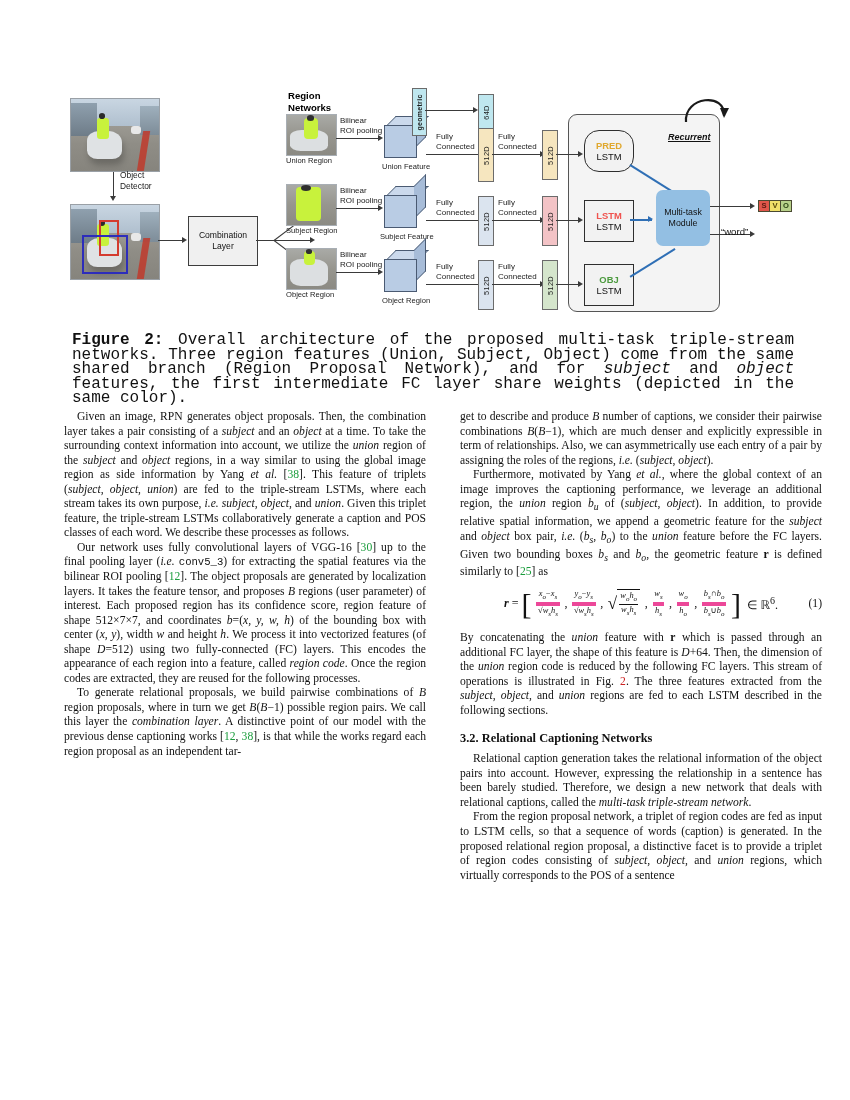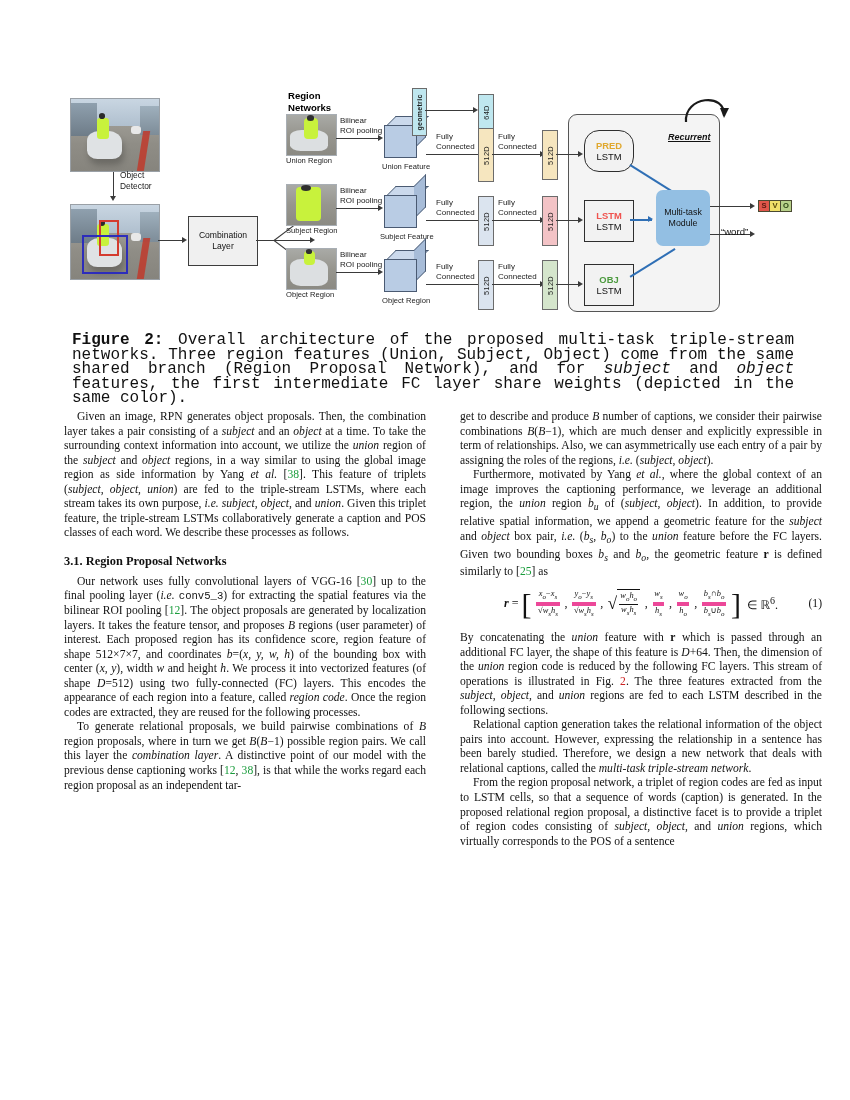--- a/index.html
+++ b/index.html
@@ -487,21 +487,20 @@
     (Region Proposal Network), and for <span class="it">subject</span>
     and <span class="it">object</span> features,
     the first intermediate FC layer share weights (depicted in the same color).
   </div>
 
   <div class="col left">
 
 
     <p>Given an image, RPN generates object proposals. Then, the combination layer takes a pair consisting of a <span class="it">subject</span> and an <span class="it">object</span> at a time. To take the surrounding context information into account, we utilize the <span class="it">union</span> region of the <span class="it">subject</span> and <span class="it">object</span> regions, in a way similar to using the global image region as side information by Yang <span class="it">et al.</span> [<span class="ref">38</span>]. This feature of triplets (<span class="it">subject</span>, <span class="it">object</span>, <span class="it">union</span>) are fed to the triple-stream LSTMs, where each stream takes its own purpose, <span class="it">i.e. subject</span>, <span class="it">object</span>, and <span class="it">union</span>. Given this triplet feature, the triple-stream LSTMs collaboratively generate a caption and POS classes of each word. We describe these processes as follows.</p>
 
-    <h3 class="sec">3.1. Region Proposal Networks</h3>
 
     <p>Our network uses fully convolutional layers of VGG-16 [<span class="ref">30</span>] up to the final pooling layer (<span class="it">i.e.</span> <span class="mono">conv5_3</span>) for extracting the spatial features via the bilinear ROI pooling [<span class="ref">12</span>]. The object proposals are generated by localization layers. It takes the feature tensor, and proposes <span class="mi">B</span> regions (user parameter) of interest. Each proposed region has its confidence score, region feature of shape 512×7×7, and coordinates <span class="mi">b</span>=(<span class="mi">x, y, w, h</span>) of the bounding box with center (<span class="mi">x, y</span>), width <span class="mi">w</span> and height <span class="mi">h</span>. We process it into vectorized features (of shape <span class="mi">D</span>=512) using two fully-connected (FC) layers. This encodes the appearance of each region into a feature, called <span class="it">region code</span>. Once the region codes are extracted, they are reused for the following processes.</p>
 
     <p>To generate relational proposals, we build pairwise combinations of <span class="mi">B</span> region proposals, where in turn we get <span class="mi">B</span>(<span class="mi">B</span>−1) possible region pairs. We call this layer the <span class="it">combination layer</span>. A distinctive point of our model with the previous dense captioning works [<span class="ref">12</span>, <span class="ref">38</span>], is that while the works regard each region proposal as an independent tar-</p>
   </div>
 
   <div class="col right">
 
     <p class="noindent">get to describe and produce <span class="mi">B</span> number of captions, we consider their pairwise combinations <span class="mi">B</span>(<span class="mi">B</span>−1), which are much denser and explicitly expressible in term of relationships. Also, we can asymmetrically use each entry of a pair by assigning the roles of the regions, <span class="it">i.e.</span> (<span class="it">subject</span>, <span class="it">object</span>).</p>
 
@@ -547,19 +546,20 @@
         </span>
 
         <span class="bracket">]</span>
         <span>&nbsp;∈ ℝ<sup>6</sup>.</span>
       </div>
       <span class="eqnum">(1)</span>
     </div>
 
     <p class="noindent">By concatenating the <span class="it">union</span> feature with <b>r</b> which is passed through an additional FC layer, the shape of this feature is <span class="mi">D</span>+64. Then, the dimension of the <span class="it">union</span> region code is reduced by the following FC layers. This stream of operations is illustrated in Fig. <span class="ref-red">2</span>. The three features extracted from the <span class="it">subject</span>, <span class="it">object</span>, and <span class="it">union</span> regions are fed to each LSTM described in the following sections.</p>
 
+    <h3 class="sec">3.2. Relational Captioning Networks</h3>
 
     <p>Relational caption generation takes the relational information of the object pairs into account. However, expressing the relationship in a sentence has been barely studied. Therefore, we design a new network that deals with relational captions, called the <span class="it">multi-task triple-stream network</span>.</p>
 
     <p>From the region proposal network, a triplet of region codes are fed as input to LSTM cells, so that a sequence of words (caption) is generated. In the proposed relational region proposal, a distinctive facet is to provide a triplet of region codes consisting of <span class="it">subject</span>, <span class="it">object</span>, and <span class="it">union</span> regions, which virtually corresponds to the POS of a sentence</p>
   </div>
 
 </div>
 
 </body></html>

